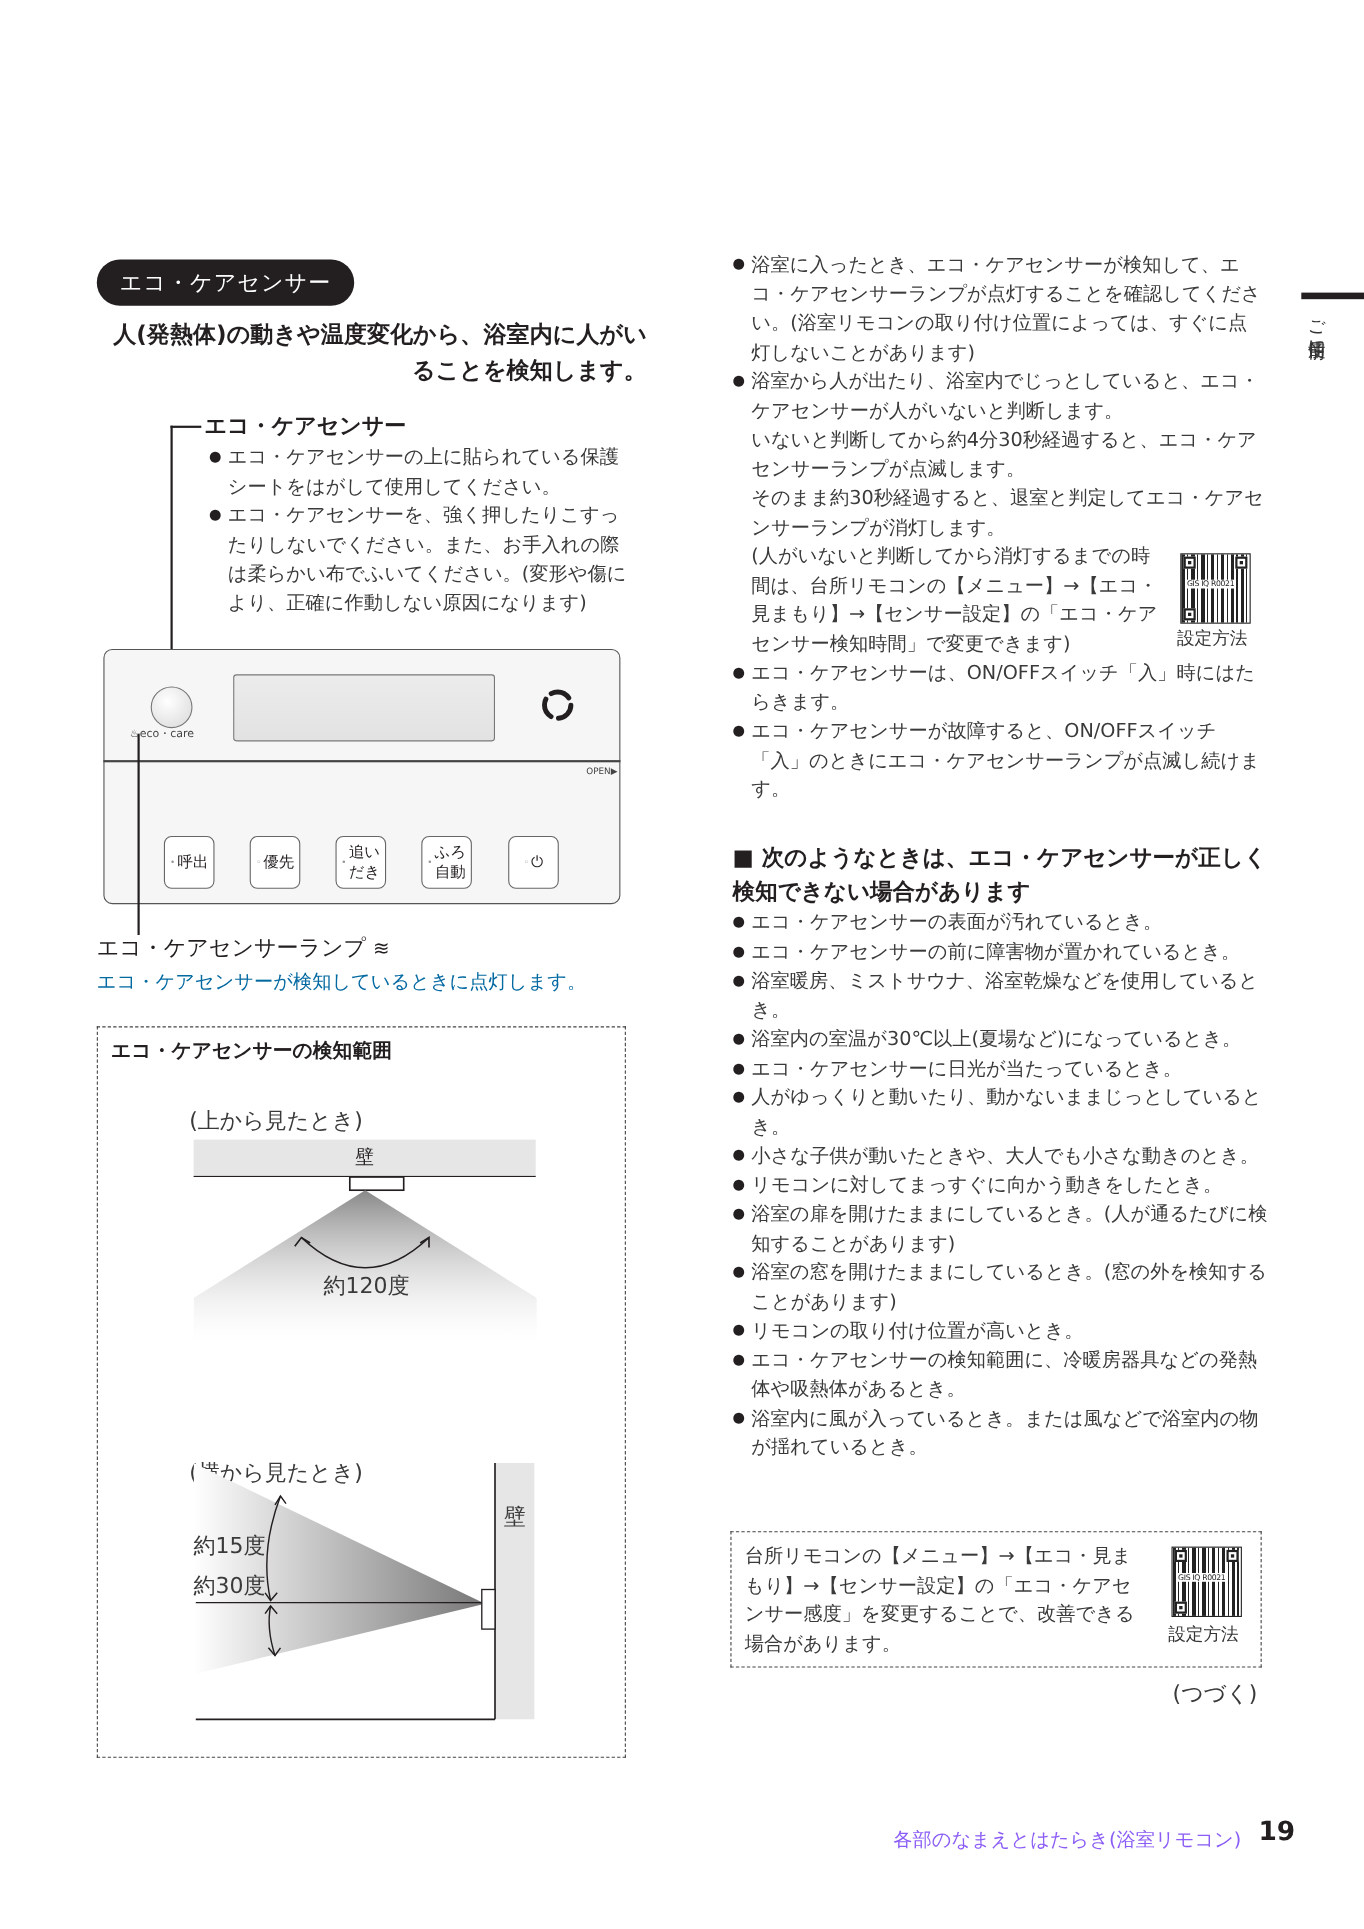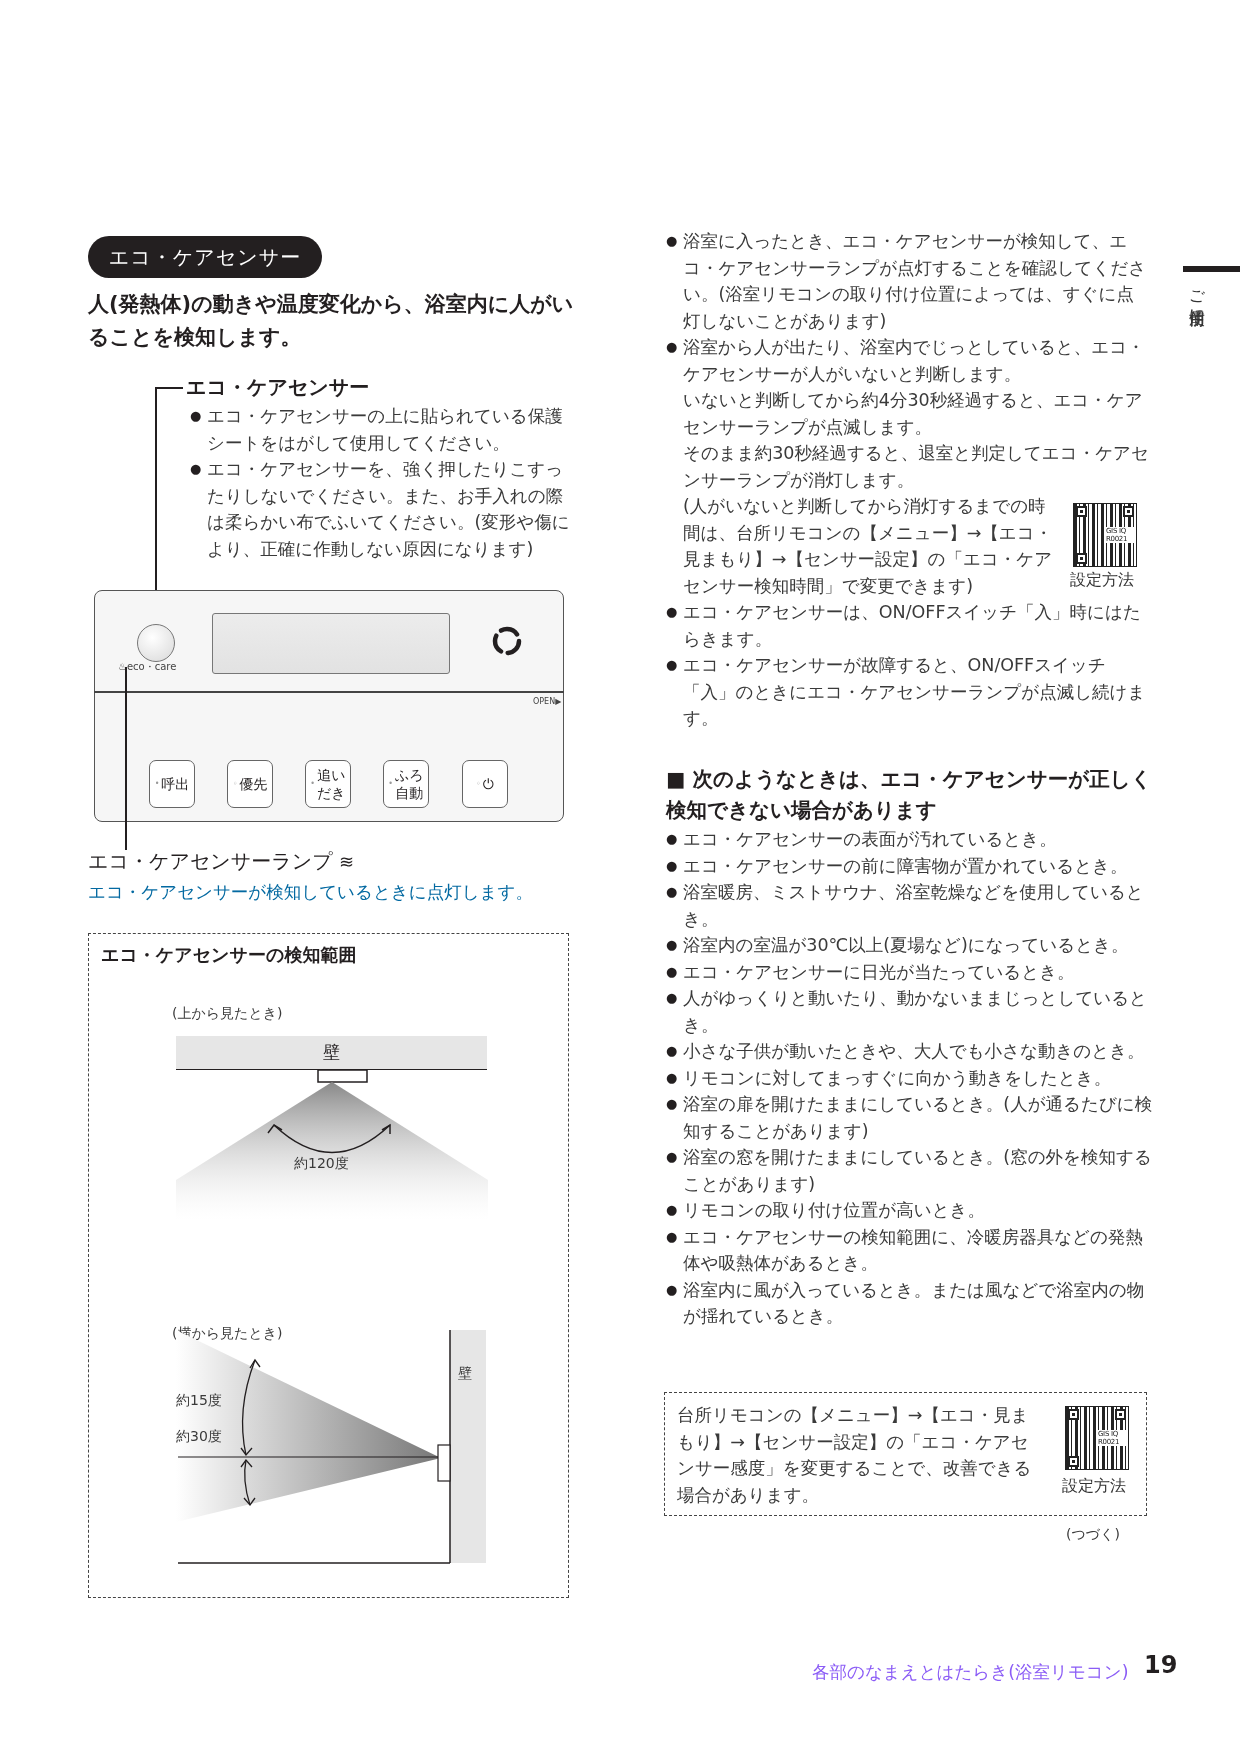--- a/index.html
+++ b/index.html
@@ -1,21 +1,21 @@
 <!DOCTYPE html>
 <html><head>
 <meta charset="utf-8">
 <style>
   html, body { margin:0; padding:0; background:#ffffff; }
   body { width:1240px; height:1754px; position:relative; overflow:hidden;
          font-family:"DejaVu Sans", "Liberation Sans", sans-serif; color:#231f20; }
   .abs { position:absolute; }
   .pill { left:88px; top:236px; width:234px; height:42px; background:#231f20; border-radius:21px;
           color:#fff; font-size:20px; line-height:42px; text-align:center; letter-spacing:1px; }
-  .lead { left:88px; top:288px; width:500px; font-size:21px; line-height:33px; font-weight:bold; color:#231f20; }
+  .lead { left:88px; top:288px; width:500px; font-size:21px; line-height:33px; font-weight:bold; color:#231f20;text-align:right; }
   .callout-title { font-size:20px; font-weight:bold; line-height:28px; }
   .bul { font-size:17.5px; line-height:26.5px; color:#3a3a3a; }
   .bul li { list-style:none; position:relative; padding-left:17px; }
   .bul li::before { content:"●"; position:absolute; left:0; top:0; font-size:13px; color:#231f20; }
   ul { margin:0; padding:0; }
   .leader { background:#231f20; }
   .remote { left:94px; top:590px; width:470px; height:232px; border:1.5px solid #555; border-radius:8px;
             background:#f6f6f6; box-sizing:border-box; }
   .remote-split { left:94px; top:691px; width:470px; height:1.5px; background:#444; }
   .sensor-dot { left:137px; top:624px; width:36px; height:36px; border-radius:50%;
@@ -25,32 +25,32 @@
          background:linear-gradient(#ececec,#e2e2e2); }
   .ring { left:491px; top:625px; width:32px; height:32px; }
   .open { left:533px; top:697px; font-size:8px; color:#444; }
   .btn { top:760px; width:46px; height:48px; border:1.3px solid #666; border-radius:7px; background:#fff;
          font-size:14px; line-height:18px; display:flex; align-items:center; justify-content:center; text-align:center; box-sizing:border-box; }
   .btn .led { font-size:8px; color:#999; margin-right:2px; }
   .lamp-title { left:88px; top:848px; font-size:20px; font-weight:normal; }
   .lamp-desc { left:88px; top:880px; font-size:17.5px; color:#0369a1; }
   .dash-box { border:1.5px dashed #444; box-sizing:border-box; }
   .range-title { left:101px; top:943px; font-size:18px; font-weight:bold; }
-  .sm { font-size:14px; color:#3a3a3a; }
+  .sm { font-size:20px; color:#3a3a3a; }
   .right-bullets { left:666px; top:228px; width:490px; }
   .side-tab-bar { left:1183px; top:266px; width:57px; height:6px; background:#231f20; }
   .side-tab { left:1183px; top:280px; width:24px; font-size:16px; line-height:19px; color:#333; text-align:center; }
   .sec-head { left:666px; top:764px; width:490px; font-size:20.5px; font-weight:bold; line-height:31px; }
   .qr { background:
       repeating-linear-gradient(90deg, #222 0 3px, #fff 3px 5px, #222 5px 6px, #fff 6px 9px),
       repeating-linear-gradient(0deg, transparent 0 3px, rgba(255,255,255,.7) 3px 5px);
       border:1px solid #222; }
   .qr-corner { position:absolute; width:11px; height:11px; border:2px solid #222; background:#fff; box-sizing:border-box; }
   .qr-corner::after { content:""; position:absolute; left:2px; top:2px; width:3px; height:3px; background:#222; }
-  .qr-code { position:absolute; left:4px; top:23px; font-size:7px; background:#fff; color:#222; padding:0 1px; letter-spacing:-0.3px;margin-left:27px; }
+  .qr-code { position:absolute; left:4px; top:23px; font-size:7px; background:#fff; color:#222; padding:0 1px; letter-spacing:-0.3px; }
   .footer { left:812px; top:1660px; font-size:17.5px; color:#8b5cf6; }
   .pageno { left:1144px; top:1651px; font-size:24px; font-weight:bold; color:#231f20; }
 </style>
 </head>
 <body>
 
 <div class="abs pill">エコ・ケアセンサー</div>
 
 <div class="abs lead">
   <div>人(発熱体)の動きや温度変化から、浴室内に人がい</div>

